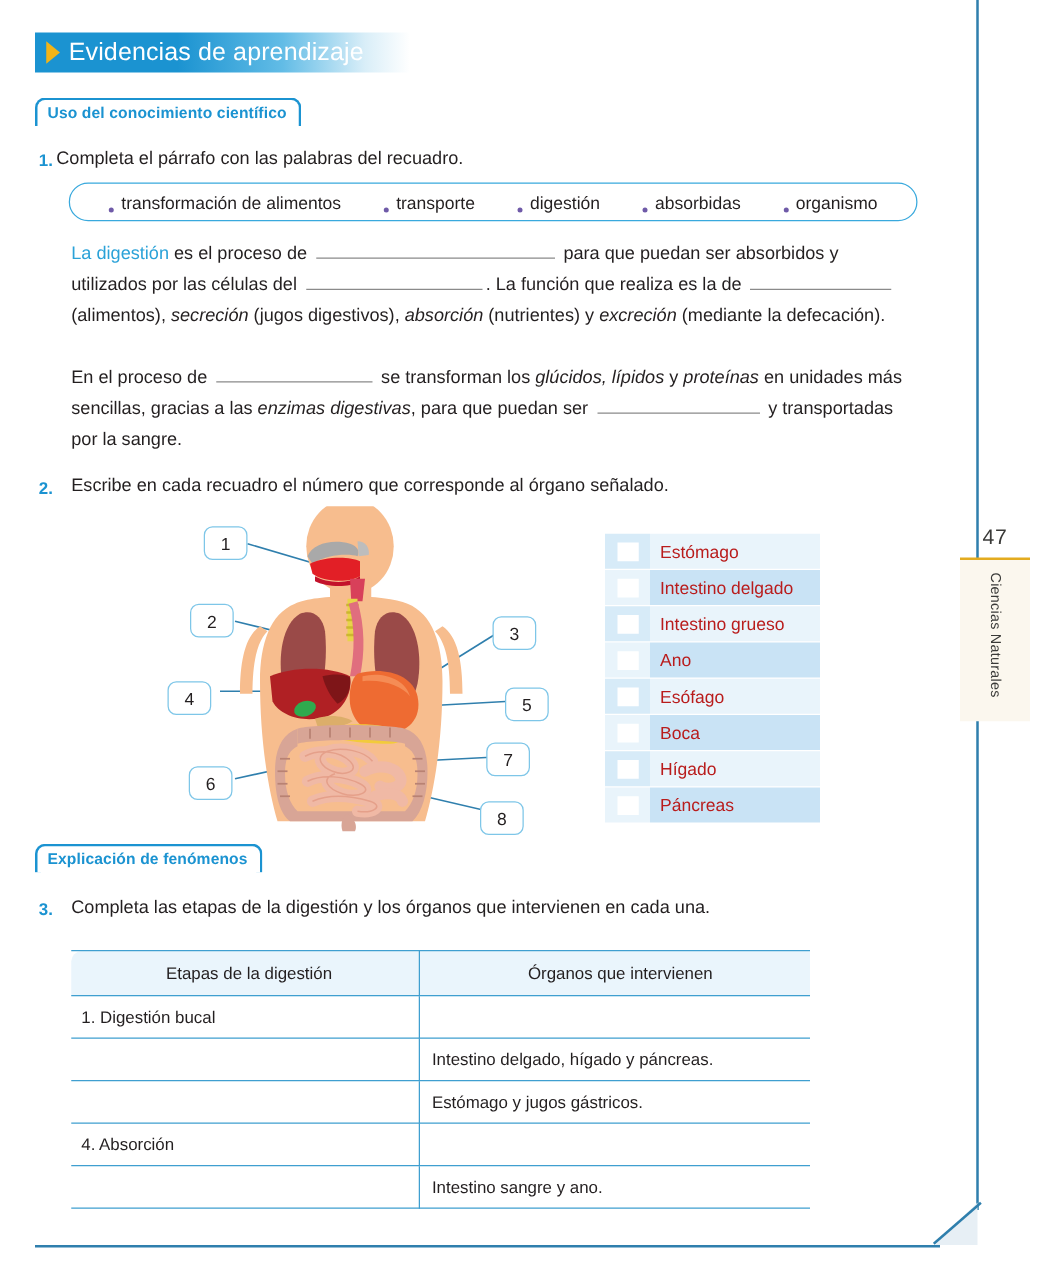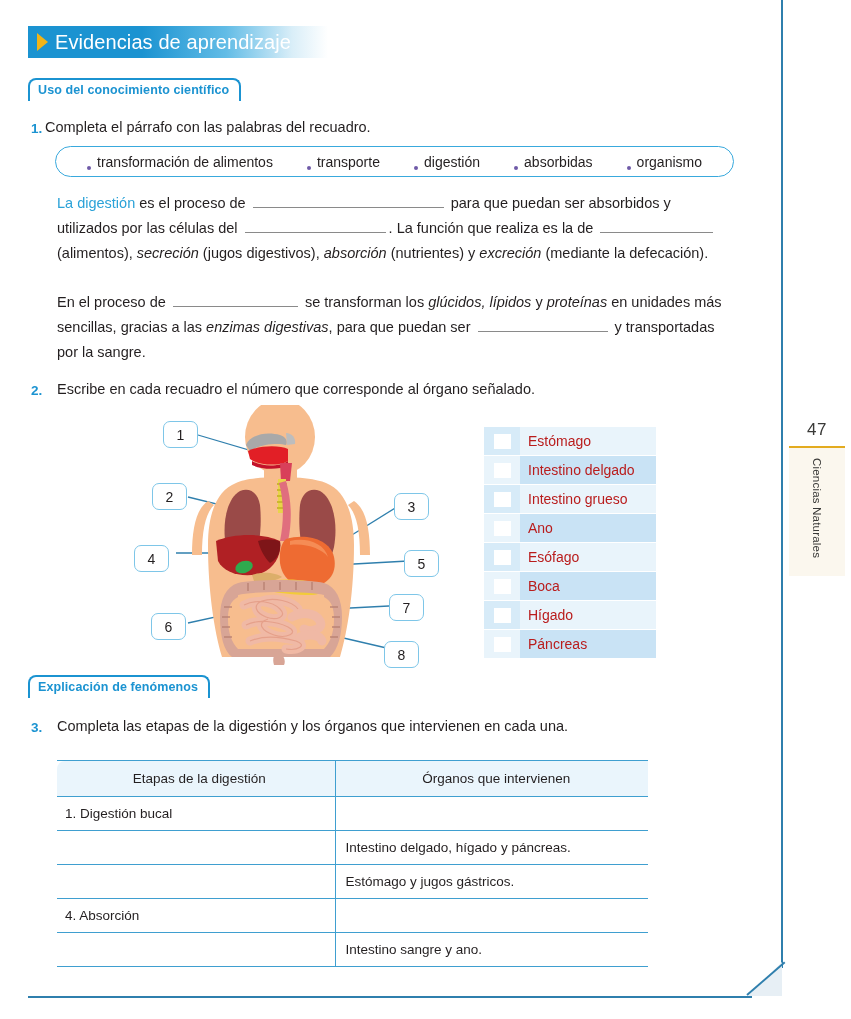--- a/index.html
+++ b/index.html
@@ -43,21 +43,21 @@
     position: absolute;
     left: 0; top: 0;
     width: 0; height: 0;
     border-left: 34px solid transparent;
     border-bottom: 34px solid #e7eff5;
   }
 
   
   .margin-col {
     position: absolute;
-    left: 789px; top: 420px;
+    left: 768px; top: 420px;
     width: 56px;
     text-align: center;
   }
   .page-number {
     font-size: 17px;
     color: #3a3a38;
     letter-spacing: .5px;
   }
   .margin-rule {
     width: 56px; height: 2px;

